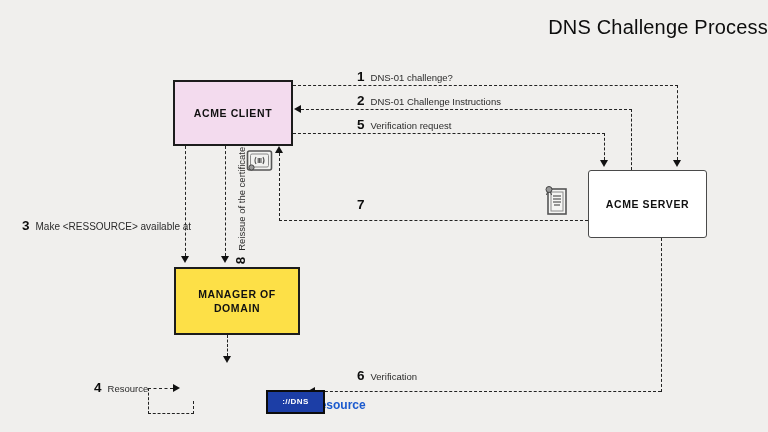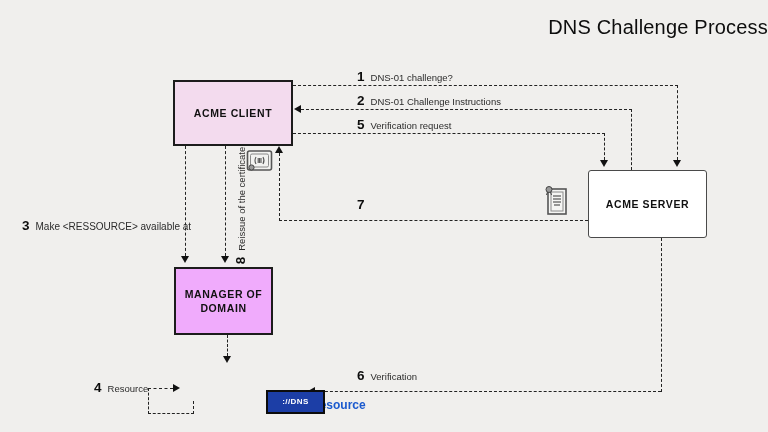--- a/index.html
+++ b/index.html
@@ -7,21 +7,21 @@
   #stage{position:relative;width:768px;height:432px;background:#f0efed;overflow:hidden;}
 
   .title{position:absolute;left:0;top:16px;width:768px;text-align:right;
          font-size:20px;font-weight:normal;color:#0d0d0d;letter-spacing:.2px;}
 
   .node{position:absolute;display:flex;align-items:center;justify-content:center;
         text-align:center;font-weight:bold;color:#111;box-sizing:border-box;}
   .node .lbl{font-size:10.5px;letter-spacing:.6px;line-height:14px;}
   .client{left:173px;top:80px;width:120px;height:66px;background:#f3dbee;border:2px solid #1c1c1c;}
   .server{left:588px;top:170px;width:119px;height:68px;background:#ffffff;border:1.5px solid #4a4a4a;border-radius:3px;}
-  .manager{left:174px;top:267px;width:99px;height:68px;background:#f0abfc;border:2px solid #1c1c1c;}
+  .manager{left:174px;top:267px;width:126px;height:68px;background:#fde047;border:2px solid #1c1c1c;}
   .challenge{left:181px;top:363px;width:96px;height:38px;background:#cdf6fb;border:1.6px dashed #111;justify-content:flex-start;padding-left:7px;}
   .challenge .lbl{font-size:8.5px;letter-spacing:.4px;}
   .dns{left:266px;top:390px;width:59px;height:24px;background:#1c3ea6;border:2px solid #0c0c0c;z-index:5;}
   .dns .lbl{font-size:8px;color:#fff;letter-spacing:.4px;}
   .resource{position:absolute;left:311px;top:398px;font-size:12px;font-weight:bold;color:#1b5ace;}
 
   .hline,.vline{position:absolute;box-sizing:border-box;}
   .hline{border-top:1.6px dashed #222;height:0;}
   .vline{border-left:1.6px dashed #222;width:0;}
 

